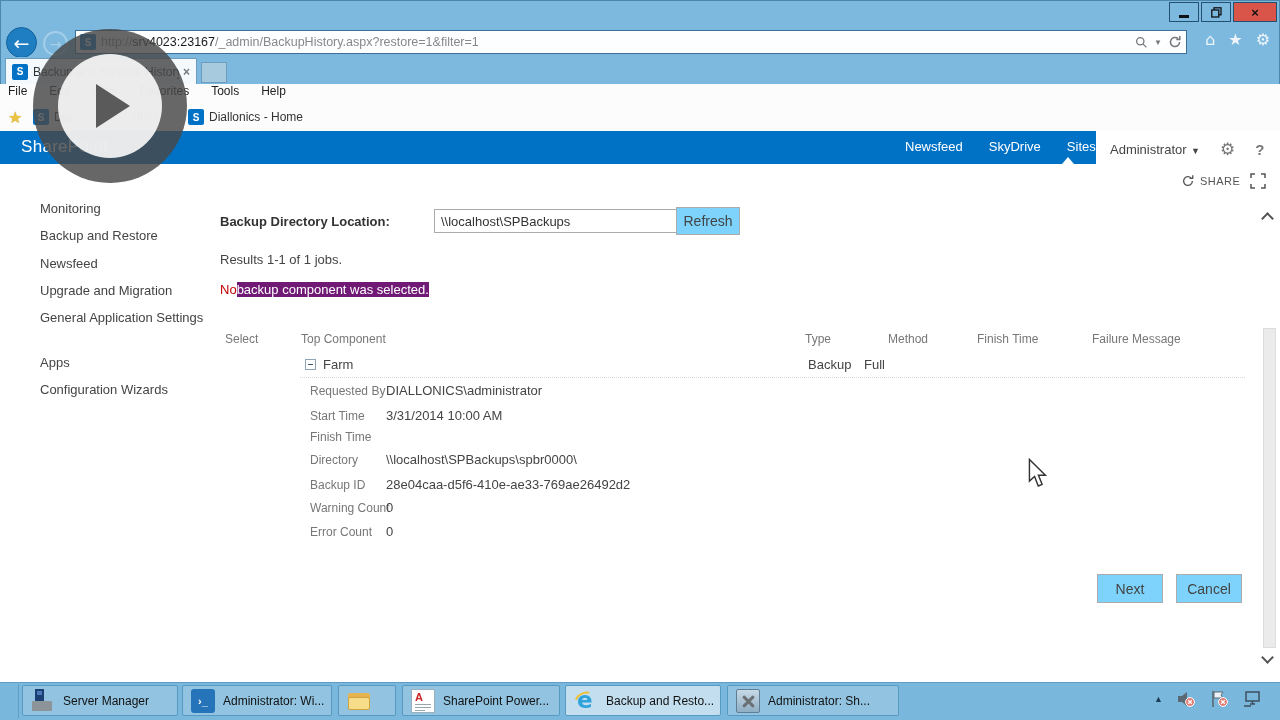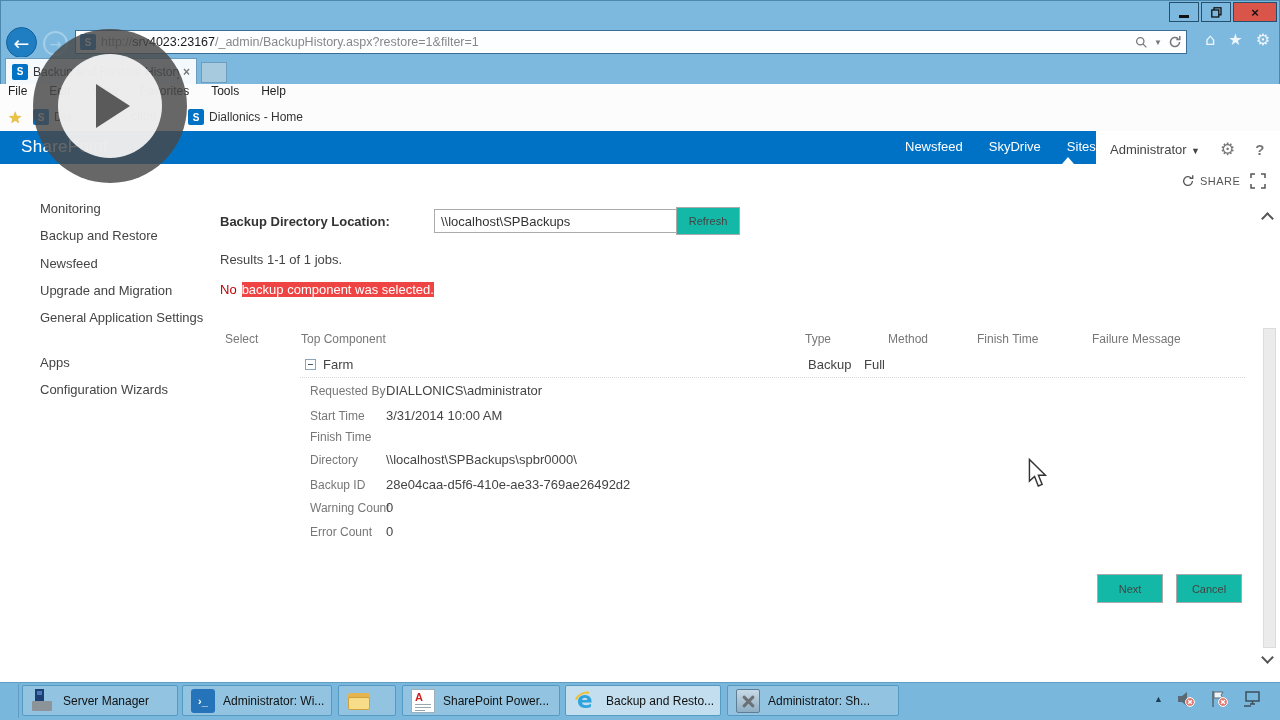--- a/index.html
+++ b/index.html
@@ -57,26 +57,26 @@
   .share-group { top:174px; left:1181px; display:flex; align-items:center; gap:5px; color:#555; }
   .share-label { font-size:11px; letter-spacing:.5px; color:#555; }
   .focus-btn { top:173px; left:1250px; }
 
   
   .side-item { left:40px; font-size:13px; color:#444; width:170px; line-height:18px; cursor:pointer; }
 
   
   .dir-label { left:220px; top:214px; font-size:13px; font-weight:bold; color:#333; }
   .dir-input { left:387px; top:209px; width:275px; height:24px; border:1px solid #ababab; font-size:13px; color:#333; padding:0 6px; font-family:"Liberation Sans",sans-serif;margin-left:47px; }
-  .btn { background:#14b8a6; border:1px solid #ababab; color:#444; font-size:11px; text-align:center; font-family:"Liberation Sans",sans-serif; cursor:pointer; }
+  .btn { background:#7dd3fc; border:1px solid #ababab; color:#444; font-size:14px; text-align:center; font-family:"Liberation Sans",sans-serif; cursor:pointer; }
   .refresh-btn { left:676px; top:207px; width:64px; height:28px; }
   .results { left:220px; top:252px; font-size:13px; color:#444; }
   .warnline { left:220px; top:282px; font-size:13px; }
   .warn-no { color:#c00000; }
-  .warn-sel { background:#ef4444; color:#fff; margin-left:5px; }
+  .warn-sel { background:#701a75; color:#fff; }
   .th { font-size:12px; color:#777; top:332px; }
   .cellv { font-size:13px; color:#444; }
   .expand-box { left:305px; top:359px; width:11px; height:11px; border:1px solid #8ca4b5; background:#fff; display:flex; align-items:center; justify-content:center; }
   .expand-box i { display:block; width:5px; height:1px; background:#456; }
   .farm-sep { left:300px; top:377px; width:945px; border-bottom:1px dotted #d8d8d8; height:0; }
   .detail-label { font-size:12px; color:#777; display:inline-block; width:76px; }
   .detail-value { font-size:13px; color:#444; }
   .d-row { left:310px; height:20px; white-space:nowrap; }
   .next-btn { left:1097px; top:574px; width:66px; height:29px; }
   .cancel-btn { left:1176px; top:574px; width:66px; height:29px; }

